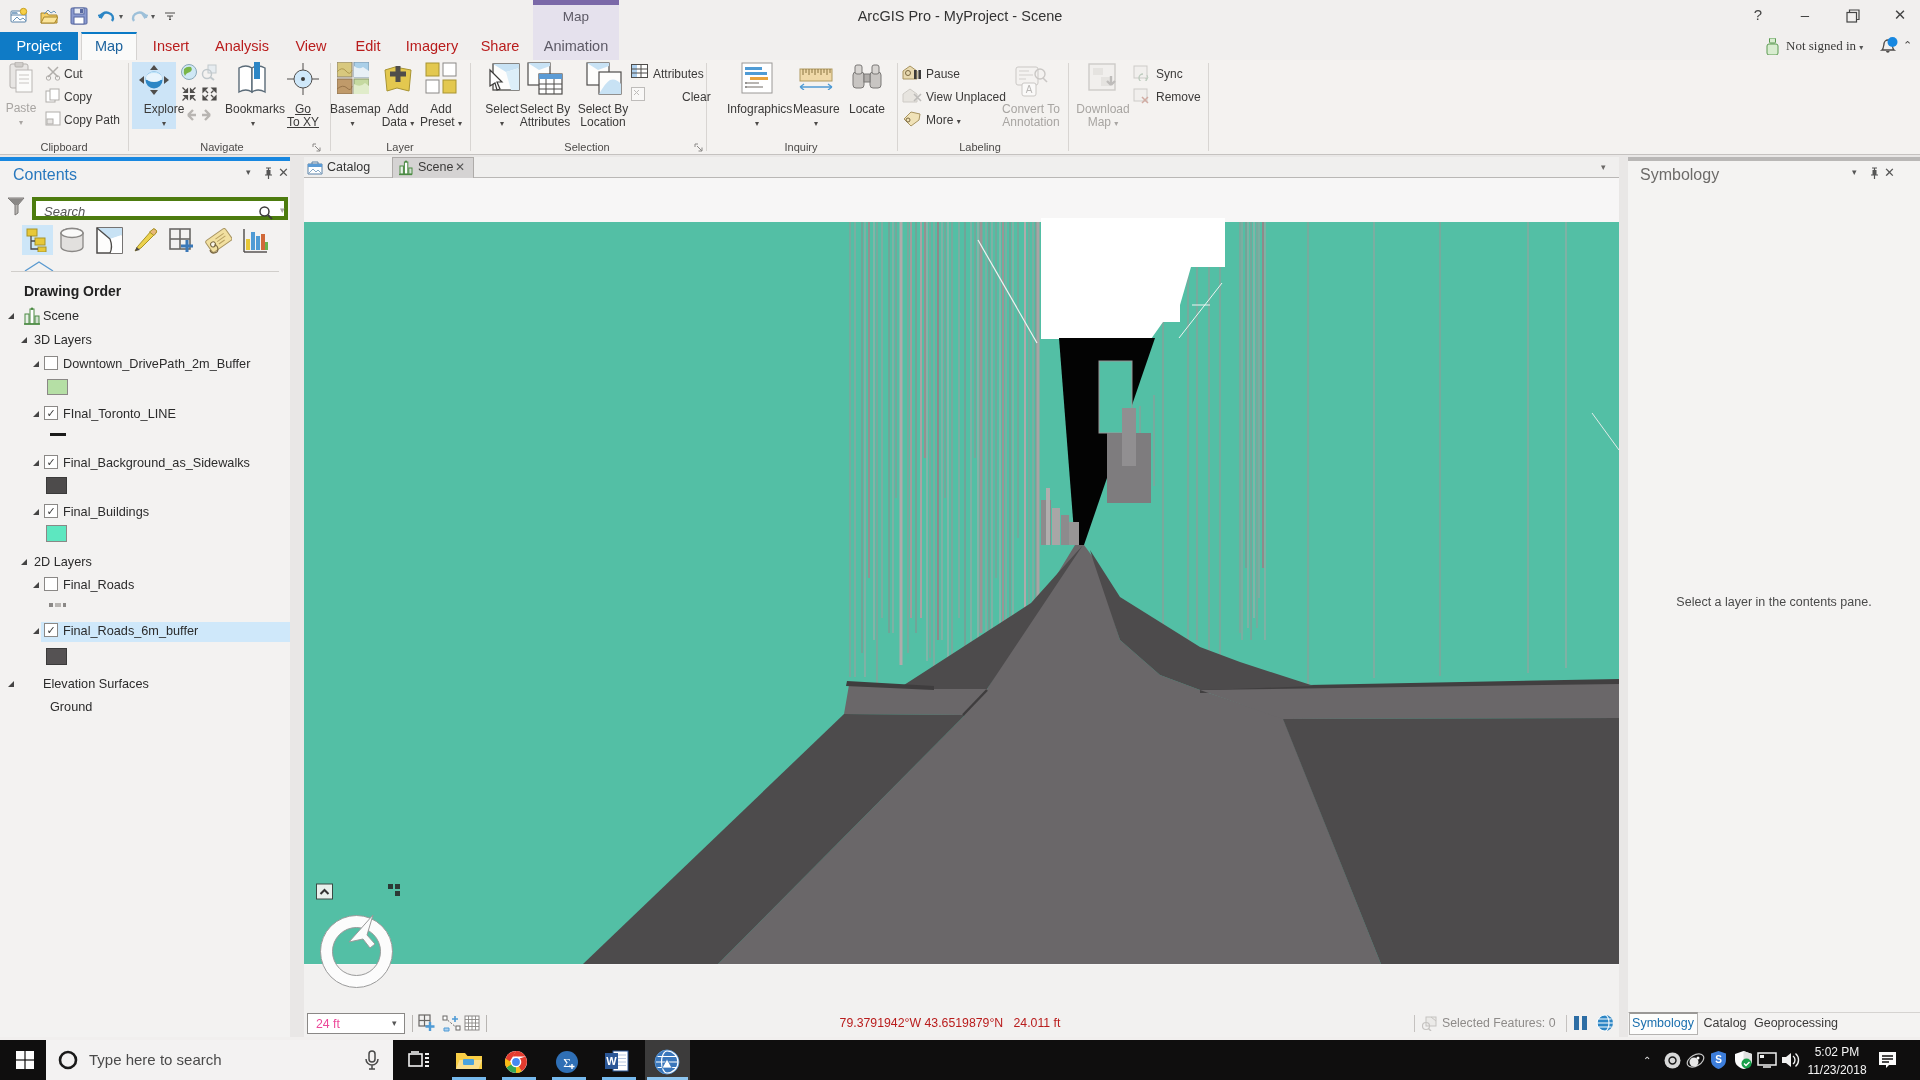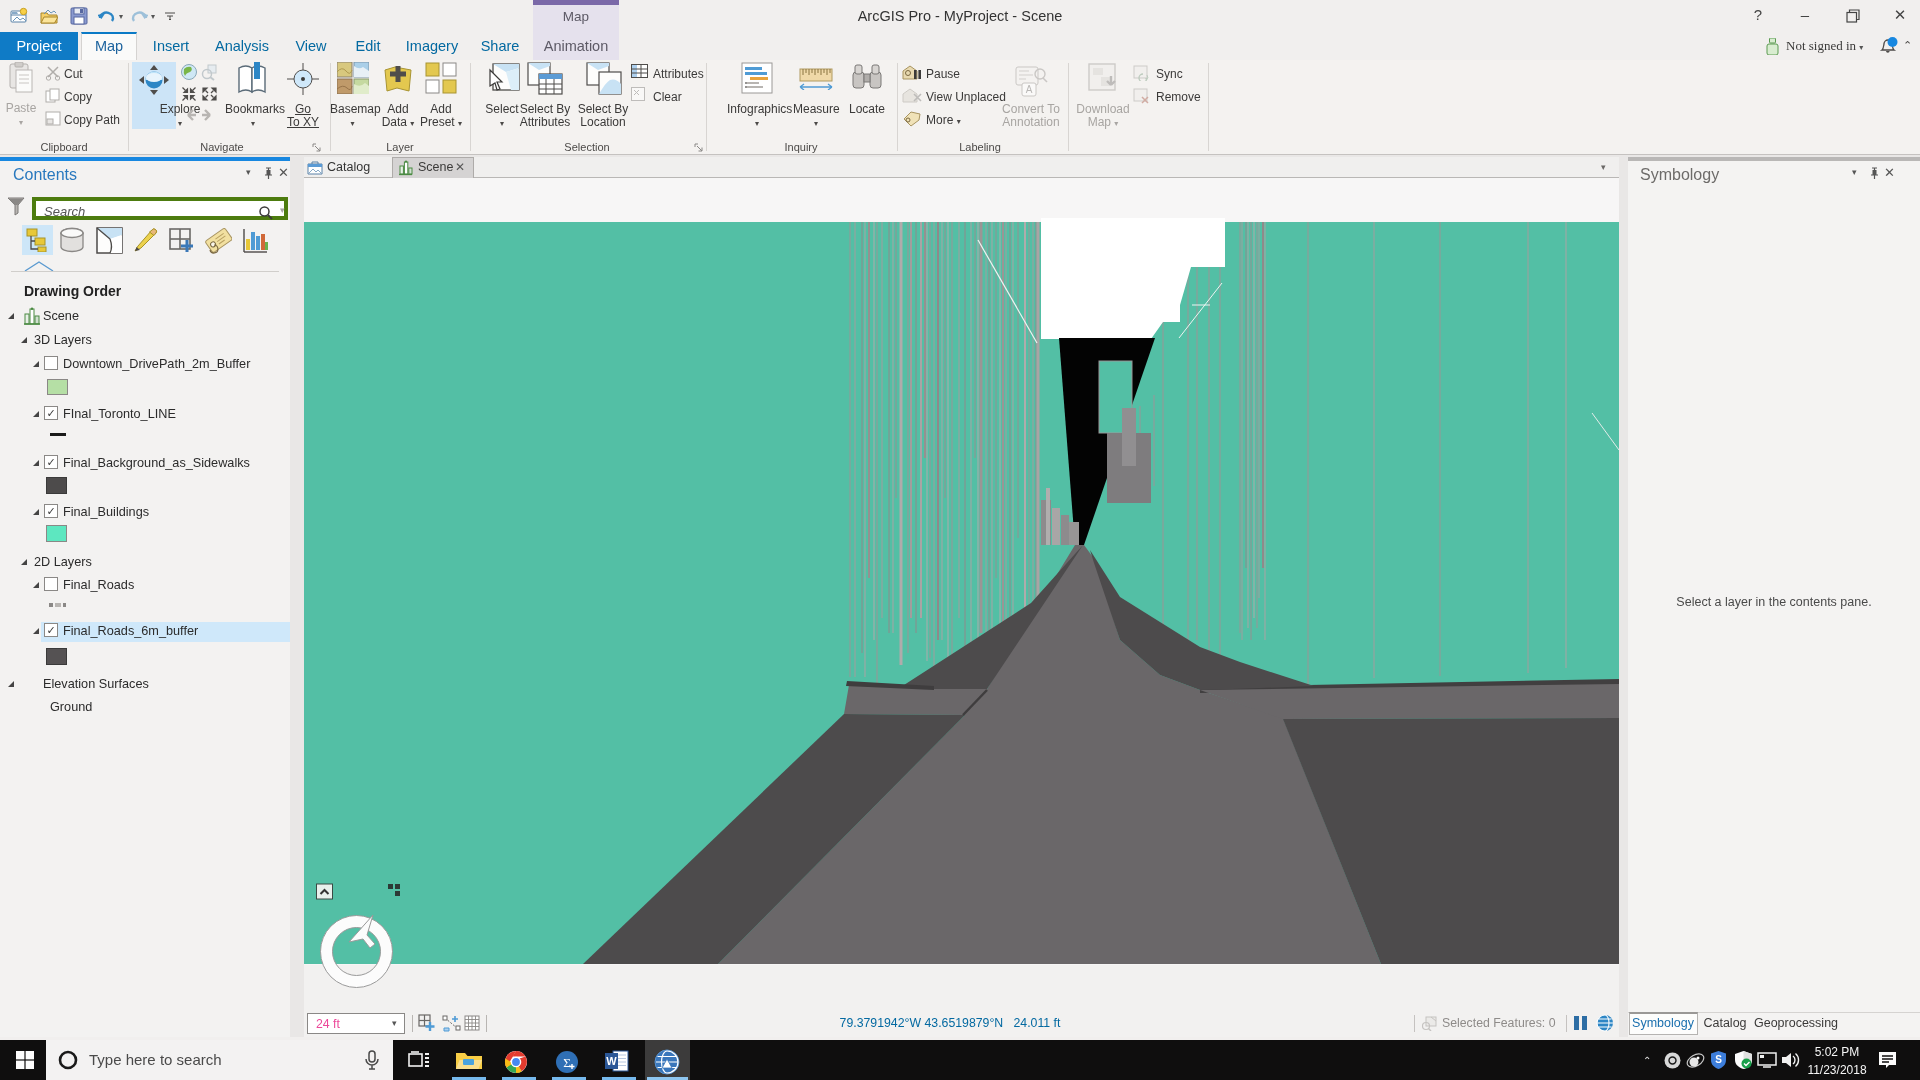--- a/index.html
+++ b/index.html
@@ -10,21 +10,21 @@
 #titlebar { position:absolute; left:0; top:0; width:1920px; height:32px; background:#f1efee; }
 #title { position:absolute; left:0; top:0; width:1920px; height:32px; text-align:center; line-height:32px; font-size:14.5px; color:#333; }
 
 #ctx { position:absolute; left:533px; top:0; width:86px; height:60px; background:#e5e1ed; }
 #ctx .bar { position:absolute; left:0; top:0; width:86px; height:5px; background:#7a68a8; }
 #ctx .lbl { position:absolute; left:0; top:9px; width:86px; text-align:center; font-size:13.5px; color:#5d5a66; }
 
 .winbtn { position:absolute; top:0; height:30px; width:46px; text-align:center; color:#444; font-size:15px; line-height:30px; }
 
 #tabrow { position:absolute; left:0; top:32px; width:1920px; height:28px; background:#f1efee; }
-.rtab { position:absolute; top:0; height:28px; line-height:28px; font-size:14.5px; color:#0369a1; text-align:center; }
+.rtab { position:absolute; top:0; height:28px; line-height:28px; font-size:14.5px; color:#b91c1c; text-align:center; }
 #tab-project { left:0; width:78px; background:#0f7bc6; color:#fff; }
 #tab-map { left:81px; width:56px; background:#fafaf9; border-top:2px solid #0a7ac6; border-left:1px solid #d5d3d1; border-right:1px solid #d5d3d1; color:#1d639e; line-height:25px; }
 
 #ribbon { position:absolute; left:0; top:60px; width:1920px; height:95px; background:#f4f2f0; border-bottom:1px solid #c5c2c0; }
 .grpsep { position:absolute; top:3px; height:88px; width:1px; background:#d8d5d2; }
 .grplabel { position:absolute; top:81px; height:14px; font-size:11px; color:#4c4a48; text-align:center; }
 .biglbl { font-size:12px; color:#3b3a39; text-align:center; line-height:13px; }
 .gray { color:#a8a5a2; }
 .dd { font-size:8px; color:#4c4a48; }
 .smallitem { position:absolute; font-size:12px; color:#3b3a39; }
@@ -176,21 +176,21 @@
     <div class="abs" style="left:132px; top:2px; width:44px; height:67px; background:#cce4f7;"></div>
     <svg class="abs" style="left:138px; top:4px;" width="32" height="32">
       <path d="M16 1 L12 6 L20 6 Z" fill="#4f4d4b"></path>
         <path d="M16 31 L12 26 L20 26 Z" fill="#4f4d4b"></path>
       <path d="M1 16 L6 12 L6 20 Z" fill="#4f4d4b"></path>
         <path d="M31 16 L26 12 L26 20 Z" fill="#4f4d4b"></path>
       <circle cx="16" cy="16" r="8.5" fill="#2d86c5"></circle>
         <path d="M7.5 16 a8.5 8.5 0 0 1 17 0 Z" fill="#bfe3f8"></path>
         <ellipse cx="16" cy="13.5" rx="8" ry="4.5" fill="#e8f4fc"></ellipse>
     </svg>
-    <div class="biglbl abs" style="left:148px; top:43px; width:64px;">Explore<br><span class="dd">▾</span></div>
+    <div class="biglbl abs" style="left:132px; top:43px; width:64px;">Explore<br><span class="dd">▾</span></div>
     <svg class="abs" style="left:180px; top:3px;" width="18" height="18">
         <circle cx="9" cy="9" r="7.5" fill="#cfe8f5" stroke="#8aa8b8"></circle>
         <path d="M4 6 Q7 3 11 4 Q13 7 10 9 Q6 10 5 13 Q3 10 4 6" fill="#7ab648"></path>
       </svg>
     <svg class="abs" style="left:200px; top:3px;" width="18" height="18" opacity="0.55">
         <rect x="8" y="2" width="8" height="8" fill="#dce8f0" stroke="#9aa8b0"></rect>
         <circle cx="7" cy="11" r="4.5" fill="none" stroke="#9aa8b0" stroke-width="1.5"></circle>
         <line x1="10" y1="14" x2="14" y2="17" stroke="#9aa8b0" stroke-width="2"></line>
       </svg>
     <svg class="abs" style="left:180px; top:24px;" width="38" height="20">
@@ -292,21 +292,21 @@
         <rect x="1" y="1" width="5" height="12" fill="#aed0ee"></rect>
         <line x1="0" y1="5" x2="17" y2="5" stroke="#4f4d4b"></line>
         <line x1="0" y1="9" x2="17" y2="9" stroke="#4f4d4b"></line>
         <line x1="10" y1="1" x2="10" y2="14" stroke="#4f4d4b"></line>
       </svg>
     <div class="smallitem" style="left:653px; top:7px;">Attributes</div>
     <svg class="abs" style="left:631px; top:27px;" width="17" height="14" opacity="0.5">
         <rect x="0.5" y="0.5" width="13" height="13" fill="#fff" stroke="#8a8886"></rect>
         <path d="M3 3 L8 8 M8 3 L3 8" stroke="#8a8886"></path>
       </svg>
-    <div class="smallitem gray" style="left:653px; top:30px;">Clear</div>
+    <div class="smallitem gray" style="left:682px; top:30px;">Clear</div>
 
     <svg class="abs" style="left:741px; top:2px;" width="32" height="32">
       <rect x="1" y="1" width="30" height="30" fill="#fff" stroke="#9a9896"></rect>
       <rect x="4" y="5" width="17" height="3" fill="#4f9bd5"></rect>
         <rect x="4" y="10" width="22" height="3" fill="#4f9bd5"></rect>
         <rect x="9" y="15" width="18" height="3" fill="#e8a33d"></rect>
         <rect x="4" y="20" width="14" height="2" fill="#b8b5b2"></rect>
         <rect x="4" y="24" width="18" height="2" fill="#b8b5b2"></rect>
       <circle cx="5" cy="21" r="1" fill="#8a8886"></circle>
         <circle cx="5" cy="25" r="1" fill="#8a8886"></circle>
@@ -667,21 +667,21 @@
             <rect x="1" y="2" width="4" height="4" fill="#fff" stroke="#6a6866"></rect>
             <rect x="14" y="12" width="4" height="4" fill="#fff" stroke="#6a6866"></rect>
             <path d="M13 2 v6 M10 5 h6" stroke="#4f9bd5" stroke-width="1.6"></path>
             <path d="M2 14 h5 v3 h-5 Z" fill="#aed0ee" stroke="#4f9bd5"></path>
           </svg>
         <svg class="abs" style="left:160px; top:50px;" width="17" height="17">
             <rect x="1" y="1" width="14" height="14" fill="#fff" stroke="#8a8886"></rect>
             <path d="M1 4.5 h14 M1 8 h14 M1 11.5 h14 M4.5 1 v14 M8 1 v14 M11.5 1 v14" stroke="#8a8886" stroke-width="0.9"></path>
           </svg>
         <div class="abs" style="left:182px; top:50px; width:1px; height:17px; background:#b8b5b2;"></div>
-        <div class="abs" style="left:0px; top:51px; width:1292px; text-align:center; font-size:12.3px; color:#0369a1;">79.3791942°W 43.6519879°N&nbsp;&nbsp;&nbsp;24.011 ft</div>
+        <div class="abs" style="left:0px; top:51px; width:1292px; text-align:center; font-size:12.3px; color:#b91c1c;">79.3791942°W 43.6519879°N&nbsp;&nbsp;&nbsp;24.011 ft</div>
         <div class="abs" style="left:1110px; top:50px; width:1px; height:17px; background:#c5c2c0;"></div>
         <svg class="abs" style="left:1117px; top:51px;" width="17" height="15" opacity="0.6">
             <rect x="5" y="1" width="10" height="9" fill="#e8e6e4" stroke="#a8a5a2"></rect>
             <path d="M10 1 l5 4" stroke="#a8a5a2"></path>
             <circle cx="5" cy="10" r="3.5" fill="none" stroke="#a8a5a2" stroke-width="1.2"></circle>
             <line x1="7.5" y1="12.5" x2="10" y2="15" stroke="#a8a5a2" stroke-width="1.4"></line>
           </svg>
         <div class="abs" style="left:1138px; top:51px; font-size:12.3px; color:#8e8b89;">Selected Features: 0</div>
         <div class="abs" style="left:1262px; top:50px; width:1px; height:17px; background:#c5c2c0;"></div>
         <div class="abs" style="left:1270px; top:51px; width:5px; height:14px; background:#2d6da4;"></div>

